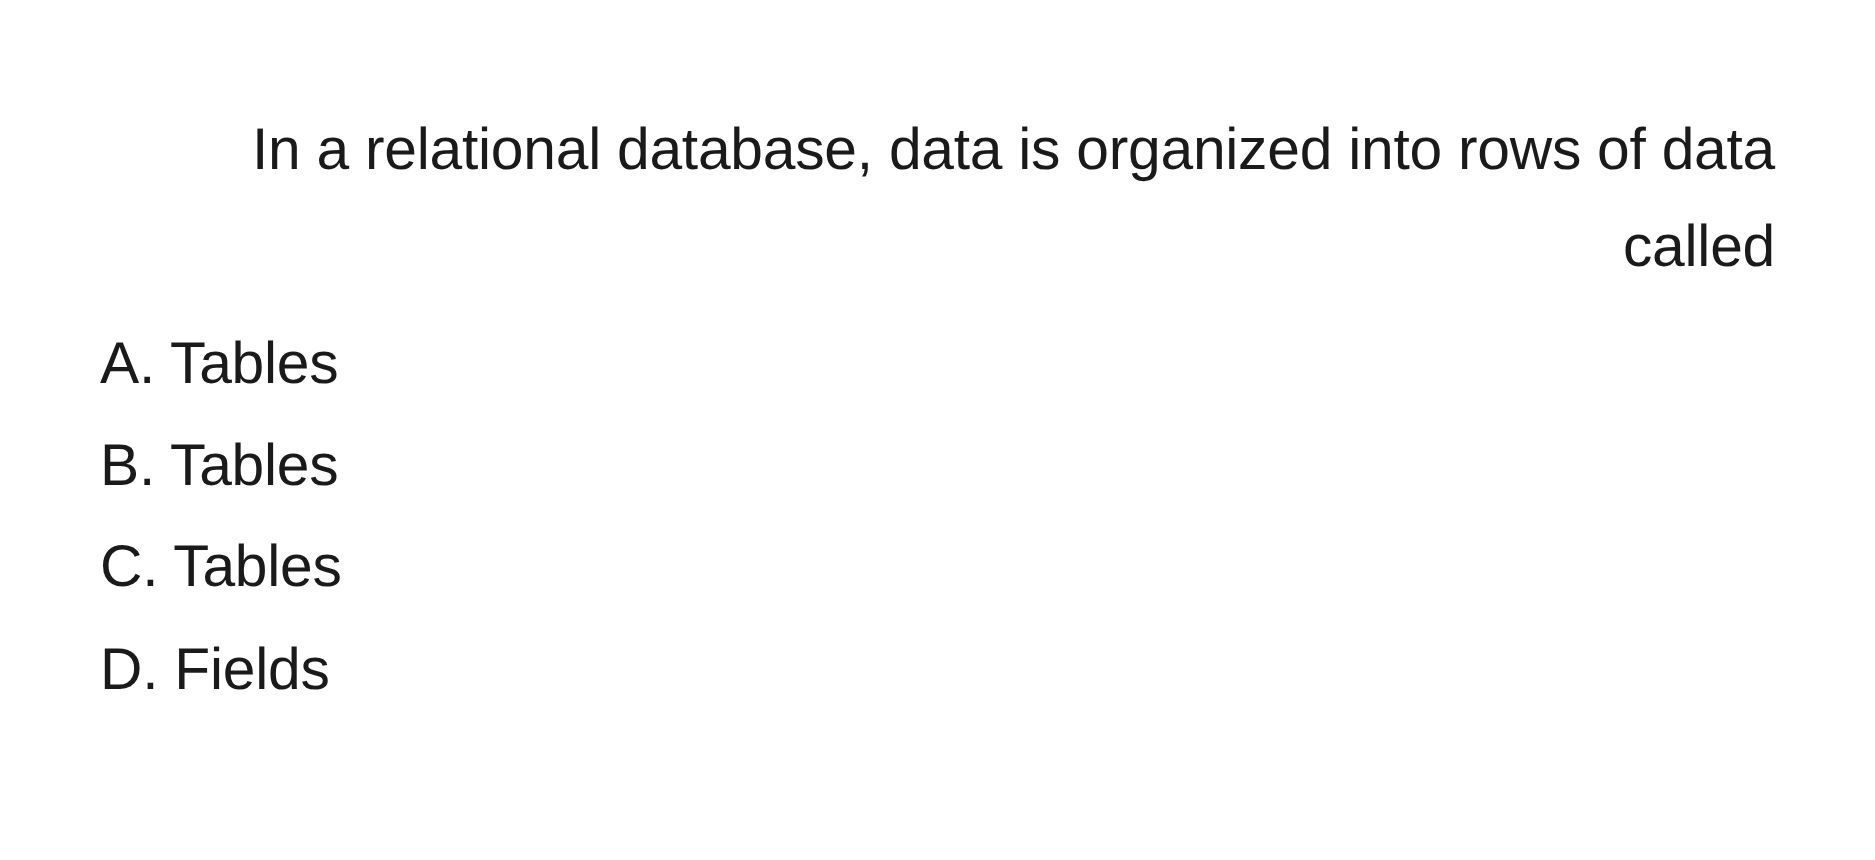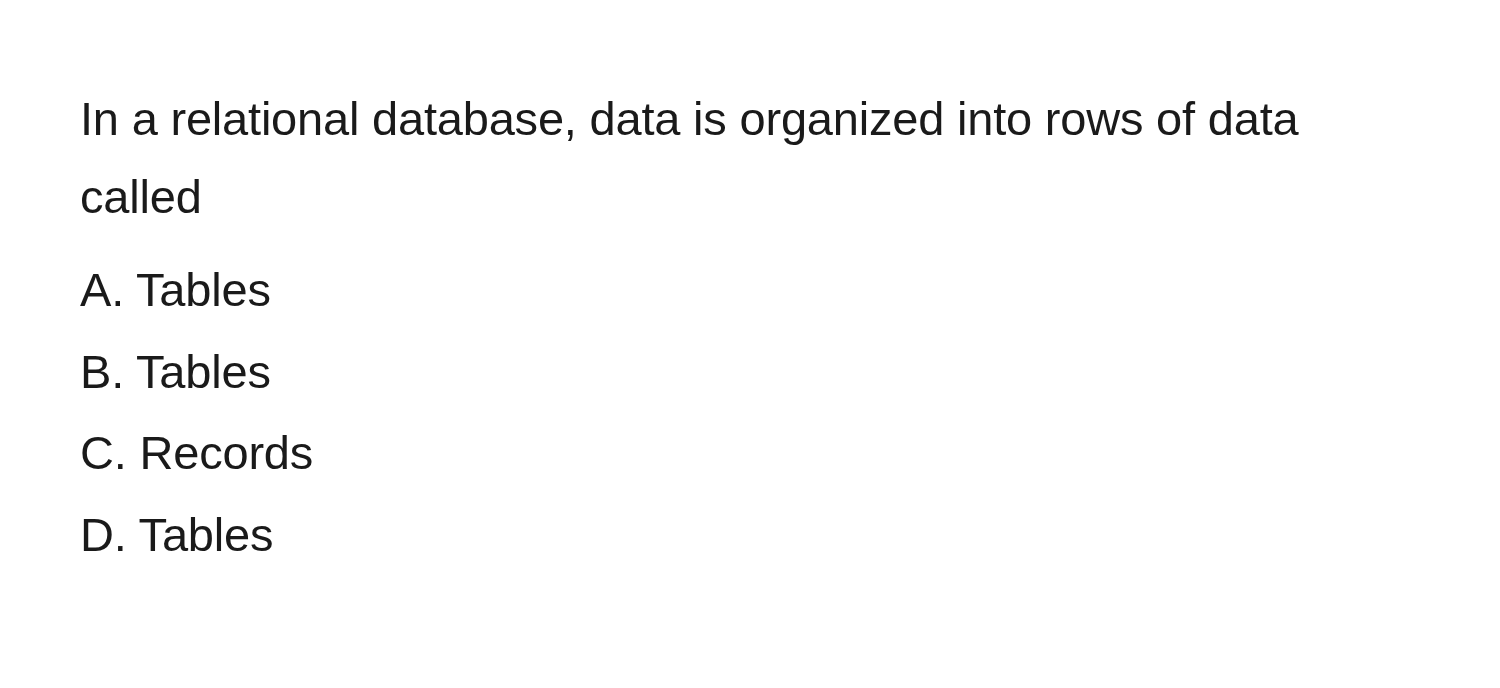--- a/index.html
+++ b/index.html
@@ -13,27 +13,28 @@
   }
   .content {
     padding: 80px 80px 0 80px;
     font-size: 47px;
     line-height: 1.65;
     font-weight: 400;
     letter-spacing: -0.2px;
   }
   .question {
     margin-bottom: 16px;
+    text-align: right;
   }
   .option {
     margin-bottom: 4px;
   }
 </style>
 </head>
 <body>
 
 <div class="content">
   <div class="question">In a relational database, data is organized into rows of data called</div>
   <div class="option">A. Tables</div>
   <div class="option">B. Tables</div>
-  <div class="option">C. Records</div>
-  <div class="option">D. Tables</div>
+  <div class="option">C. Tables</div>
+  <div class="option">D. Fields</div>
 </div>
 
 </body></html>

